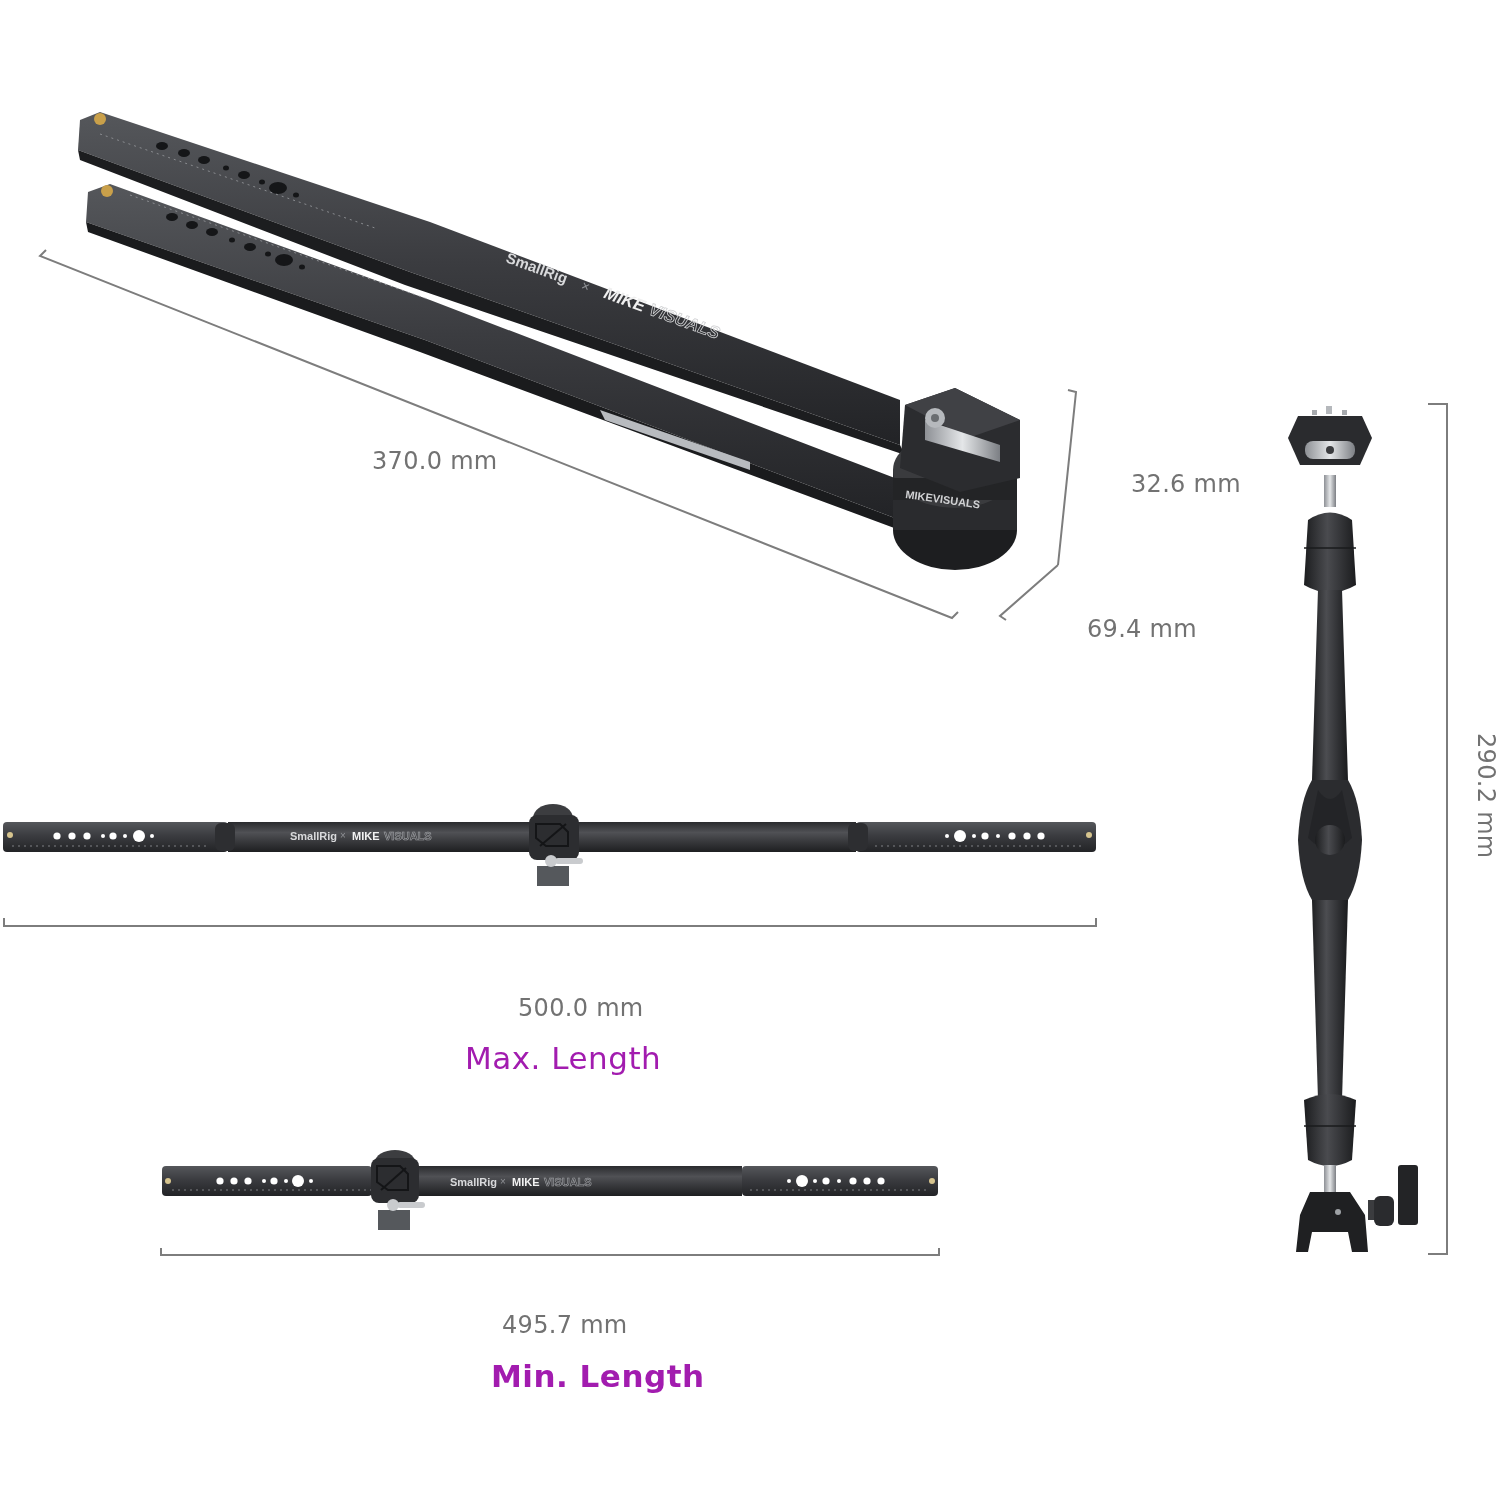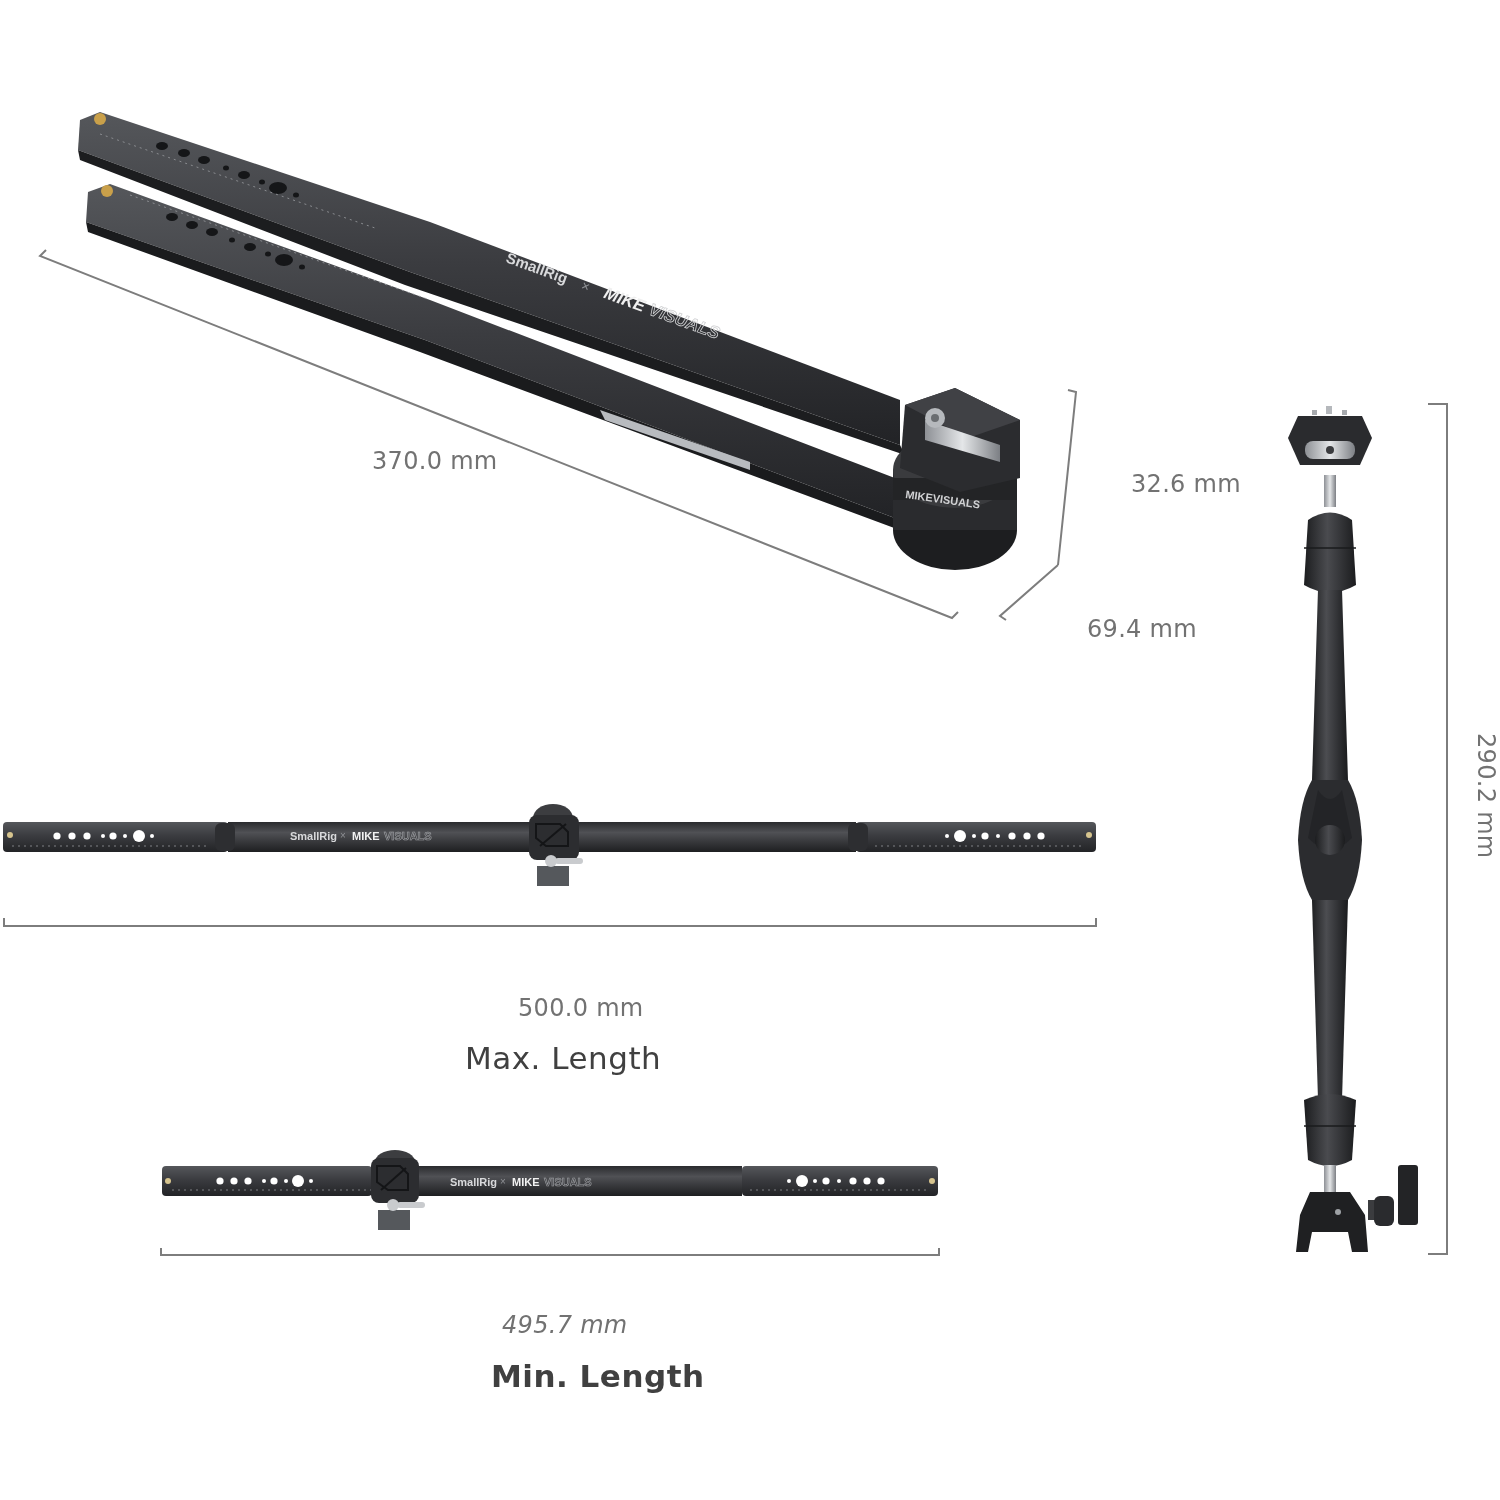--- a/index.html
+++ b/index.html
@@ -2,21 +2,21 @@
 <html><head>
 <meta charset="utf-8">
 <style>
   html, body { margin: 0; padding: 0; background: #ffffff; }
   body { width: 1500px; height: 1500px; position: relative; overflow: hidden;
          font-family: "DejaVu Sans", "Liberation Sans", sans-serif; color: #6e6e6e; }
   .stage { position: absolute; left: 0; top: 0; width: 1500px; height: 1500px; }
   svg.art { position: absolute; left: 0; top: 0; }
   .label { position: absolute; white-space: nowrap; color: #727272; letter-spacing: 0.3px; }
   .dim { font-size: 24px; }
-  .title { font-size: 31px; color: #404040; letter-spacing: 0.5px; }
+  .title { font-size: 31px; color: #a21caf; letter-spacing: 0.5px; }
   .vert { transform-origin: left top; transform: rotate(90deg); }
 </style>
 </head>
 <body>
 
 <div class="stage">
 
   <svg class="art" width="1500" height="1500" viewBox="0 0 1500 1500">
     <defs>
       <linearGradient id="barGrad" x1="0" y1="0" x2="0" y2="1">
@@ -235,16 +235,16 @@
   </svg>
 
   <div class="label dim" style="left:332px; top:447px;margin-left:40px;">370.0 mm</div>
   <div class="label dim" style="left:1131px; top:470px;">32.6 mm</div>
   <div class="label dim" style="left:1087px; top:615px;">69.4 mm</div>
   <div class="label dim vert" style="left:1500px; top:733px;">290.2 mm</div>
 
   <div class="label dim" style="left:518px; top:994px;">500.0 mm</div>
   <div class="label title" style="left:465px; top:1040px;">Max. Length</div>
 
-  <div class="label dim" style="left:502px; top:1311px;font-style:italic;">495.7 mm</div>
+  <div class="label dim" style="left:502px; top:1311px;">495.7 mm</div>
   <div class="label title" style="left:491px; top:1358px;font-weight:bold;">Min. Length</div>
 
 </div>
 
 </body></html>

